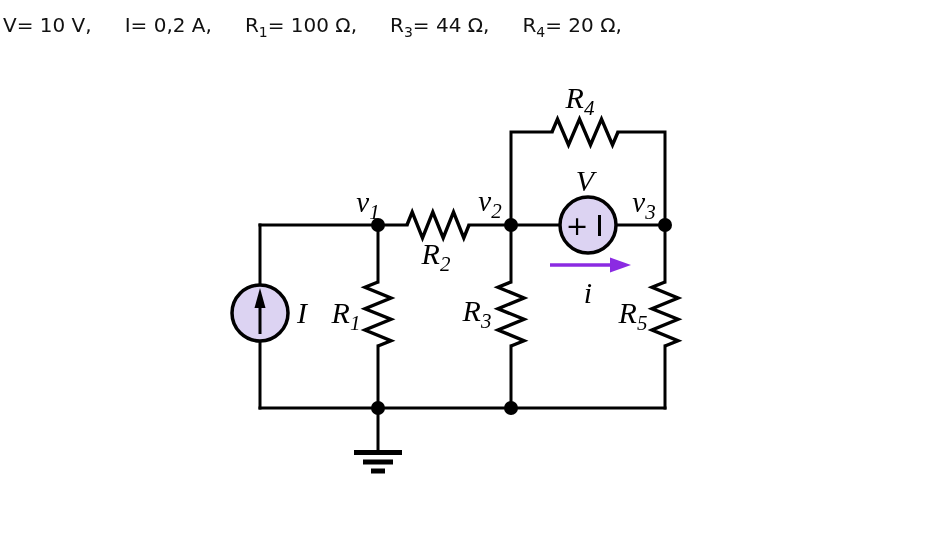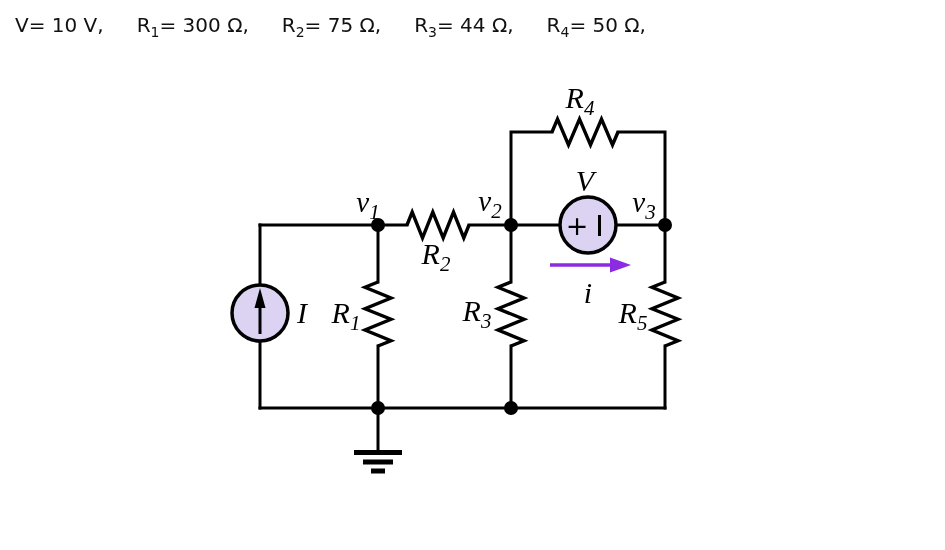--- a/index.html
+++ b/index.html
@@ -1,18 +1,18 @@
 <!DOCTYPE html>
 <html><head>
 <meta charset="utf-8">
 <style>
   html,body{margin:0;padding:0;background:#fff;}
   .page{position:relative;width:945px;height:550px;background:#ffffff;overflow:hidden;
         font-family:"DejaVu Sans",sans-serif;}
-  .params{position:absolute;left:15px;top:13px;display:flex;gap:33px;
+  .params{position:absolute;left:3px;top:13px;display:flex;gap:33px;
           font-size:20px;color:#111;white-space:nowrap;}
   .param sub{font-size:0.7em;}
   .circuit-svg{position:absolute;left:0;top:0;}
   .wire{fill:none;stroke:#000;stroke-width:3;stroke-linecap:square;stroke-linejoin:miter;}
   .zig{fill:none;stroke:#000;stroke-width:3.4;stroke-linejoin:miter;}
   .gnd{fill:none;stroke:#000;stroke-width:5;stroke-linecap:butt;}
   .node{fill:#000;stroke:none;}
   .src{stroke:#000;stroke-width:3.5;}
   .sym{fill:none;stroke:#000;stroke-width:3;stroke-linecap:butt;}
   .lbl{font-family:"Liberation Serif","DejaVu Serif",serif;font-style:italic;
@@ -22,24 +22,24 @@
   .plus{font-family:"DejaVu Sans",sans-serif;font-size:27px;fill:#000;font-style:normal;}
   .iarrow{fill:none;stroke-width:3.5;stroke-linecap:butt;}
 </style>
 </head>
 <body>
 
 <div class="page">
 
   <div class="params">
     <span class="param"><span>V</span><sub></sub><span>=  10 V,</span></span>
-    <span class="param"><span>R</span><sub>1</sub><span>= 300 Ω,</span></span>
-    <span class="param"><span>R</span><sub>2</sub><span>= 75 Ω,</span></span>
+    <span class="param"><span>I</span><sub></sub><span>= 0,2 A,</span></span>
+    <span class="param"><span>R</span><sub>1</sub><span>= 100 Ω,</span></span>
     <span class="param"><span>R</span><sub>3</sub><span>= 44 Ω,</span></span>
-    <span class="param"><span>R</span><sub>4</sub><span>= 50 Ω,</span></span>
+    <span class="param"><span>R</span><sub>4</sub><span>= 20 Ω,</span></span>
   </div>
 
   <svg class="circuit-svg" width="945" height="550" viewBox="0 0 945 550">
 
     <path class="wire" d="M260,225 H407"></path>
     <path class="wire" d="M469,225 H560"></path>
     <path class="wire" d="M616,225 H665"></path>
     <path class="wire" d="M511,225 V132 H552"></path>
     <path class="wire" d="M618,132 H665 V225"></path>
     <path class="wire" d="M260,225 V285"></path>

